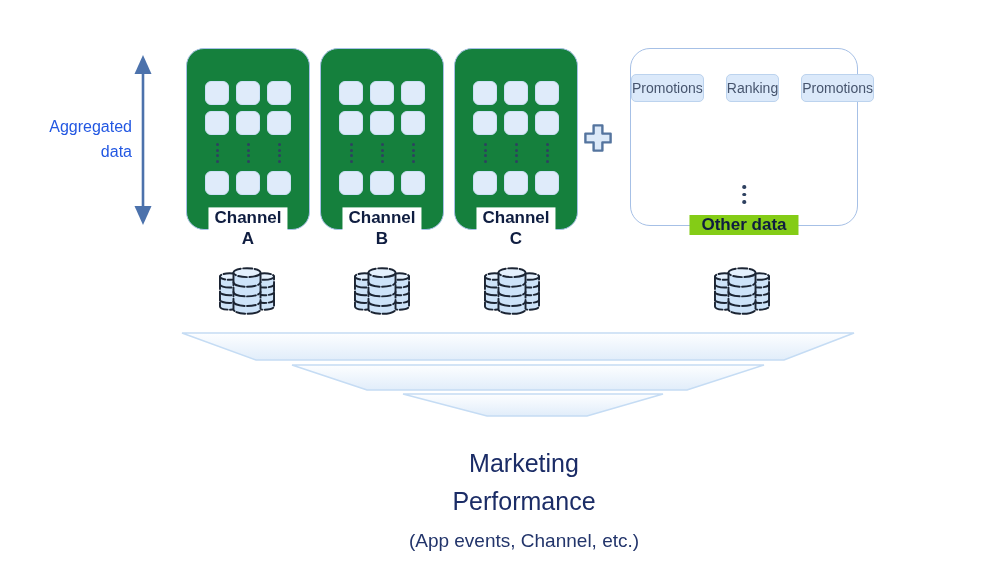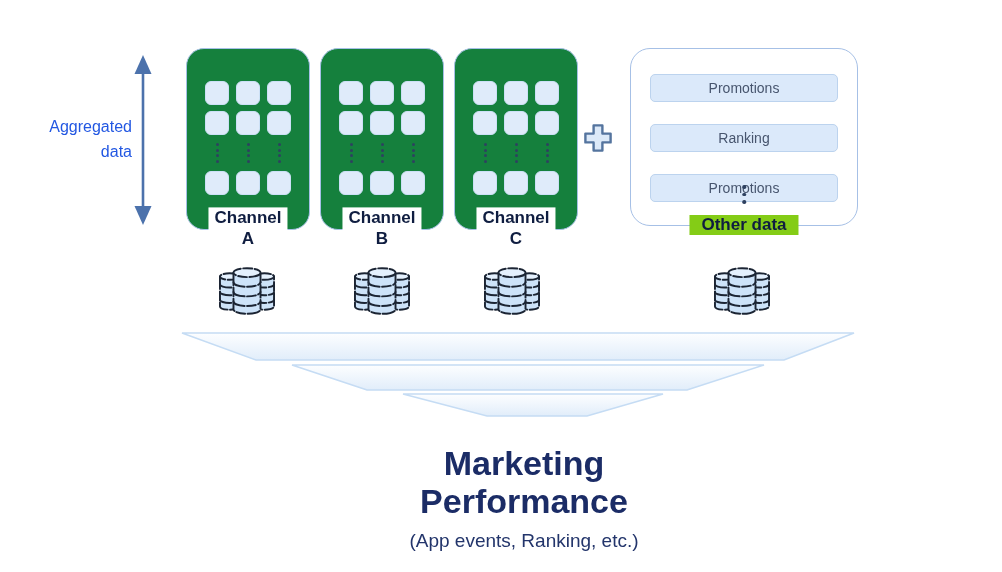--- a/index.html
+++ b/index.html
@@ -39,21 +39,21 @@
     font-size:17px;font-weight:700;color:#0F1D40;line-height:1.25;white-space:nowrap;
   }
   .box-label span{display:block;}
   
   .plus{position:absolute;left:584px;top:124px;}
   
   .other-box{
     position:absolute;left:630px;top:48px;width:228px;height:178px;background:#ffffff;
     border:1.5px solid #A6C0E6;border-radius:20px;box-sizing:border-box;
   }
-  .pills{position:absolute;left:0;right:0;top:25px;display:flex;flex-direction:column;align-items:center;gap:22px;}
+  .pills{position:absolute;left:0;right:0;top:25px;display:flex;flex-direction:row;align-items:center;gap:22px;}
   .pill{
     width:188px;height:28px;border-radius:5px;background:#DBE9FA;
     border:1px solid #BCD3EE;box-sizing:border-box;
     display:flex;align-items:center;justify-content:center;
     font-size:14px;color:#47556E;
   }
   .vdots{
     position:absolute;left:50%;top:136px;transform:translateX(-50%);
     display:flex;flex-direction:column;align-items:center;gap:4px;
   }
@@ -64,21 +64,21 @@
   }
   
   .db{position:absolute;top:263px;}
   .db-a{left:216px;} .db-b{left:351px;} .db-c{left:481px;} .db-d{left:711px;}
   
   .funnel{position:absolute;left:170px;top:330px;}
   
   .output{
     position:absolute;left:274px;top:444px;width:500px;text-align:center;color:#1B2C66;
   }
-  .output .title-line{display:block;font-size:34px;font-weight:700;line-height:38px;}
+  .output .title-line{display:block;font-size:25px;font-weight:400;line-height:38px;}
   .output .subtitle{display:block;margin-top:7px;font-size:19px;font-weight:400;color:#23356B;line-height:28px;}
 </style>
 </head>
 <body>
 
 <svg width="0" height="0" style="position:absolute" aria-hidden="true">
   <defs>
     <symbol id="dbicon" viewBox="0 0 64 58">
       <g stroke="#1B2433" stroke-width="2" stroke-linecap="round" stroke-dasharray="13 2.5 9 2.5">
         <path d="M4 14 v31 a10 3.4 0 0 0 20 0 V14" fill="#CDE3F9"></path>
@@ -282,16 +282,16 @@
       </linearGradient>
     </defs>
     <polygon points="12,3 684,3 614,30 86,30" fill="url(#fgrad)" stroke="#C5DCF4" stroke-width="1.6"></polygon>
     <polygon points="122,35 594,35 517,60 197,60" fill="url(#fgrad)" stroke="#C5DCF4" stroke-width="1.6"></polygon>
     <polygon points="233,64 493,64 417,86 317,86" fill="url(#fgrad)" stroke="#C5DCF4" stroke-width="1.6"></polygon>
   </svg>
 
   <div class="output">
     <span class="title-line">Marketing</span>
     <span class="title-line">Performance</span>
-    <span class="subtitle">(App events, Ranking, etc.)</span>
+    <span class="subtitle">(App events, Channel, etc.)</span>
   </div>
 
 </div>
 
 </body></html>

